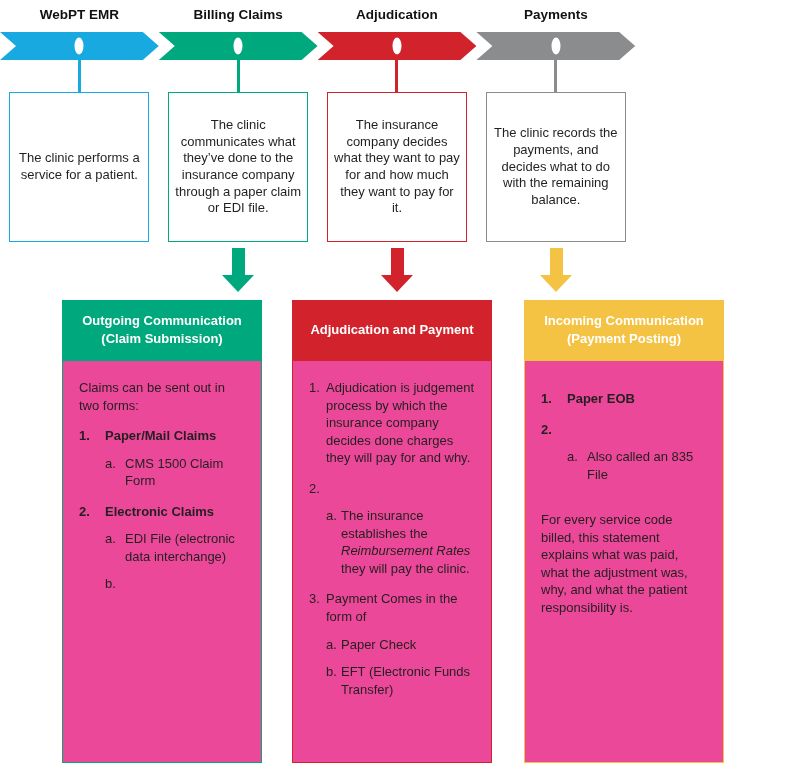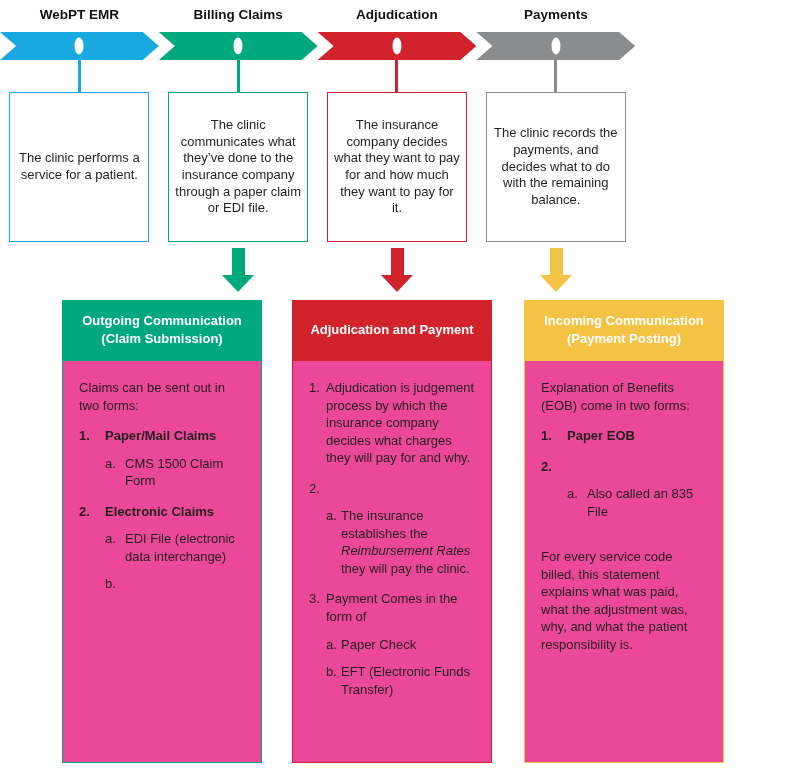--- a/index.html
+++ b/index.html
@@ -151,21 +151,21 @@
       </div>
     </div>
   </div>
 
   <div class="panel c-red" style="left:292px">
     <div class="panel-header">Adjudication and Payment</div>
     <div class="panel-body">
 
       <div class="num-item tight" style="margin-top:2px">
         <span class="num">1.</span>
-        <span>Adjudication is judgement process by which the insurance company decides what charges they will pay for and why.</span>
+        <span>Adjudication is judgement process by which the insurance company decides done charges they will pay for and why.</span>
       </div>
 
       <div class="num-item tight">
         <span class="num">2.</span>
       </div>
       <div class="sub-item tight">
         <span class="letter">a.</span>
         <span><span>The insurance establishes the </span><i>Reimbursement Rates</i><span> they will pay the clinic.</span></span>
       </div>
 
@@ -180,21 +180,20 @@
       <div class="sub-item tight">
         <span class="letter">b.</span>
         <span>EFT (Electronic Funds Transfer)</span>
       </div>
     </div>
   </div>
 
   <div class="panel c-yellow" style="left:524px">
     <div class="panel-header">Incoming Communication (Payment Posting)</div>
     <div class="panel-body">
-      <p class="intro">Explanation of Benefits (EOB) come in two forms:</p>
 
       <div class="num-item">
         <span class="num bold">1.</span>
         <span class="bold">Paper EOB</span>
       </div>
 
       <div class="num-item">
         <span class="num bold">2.</span>
       </div>
       <div class="sub-item">

